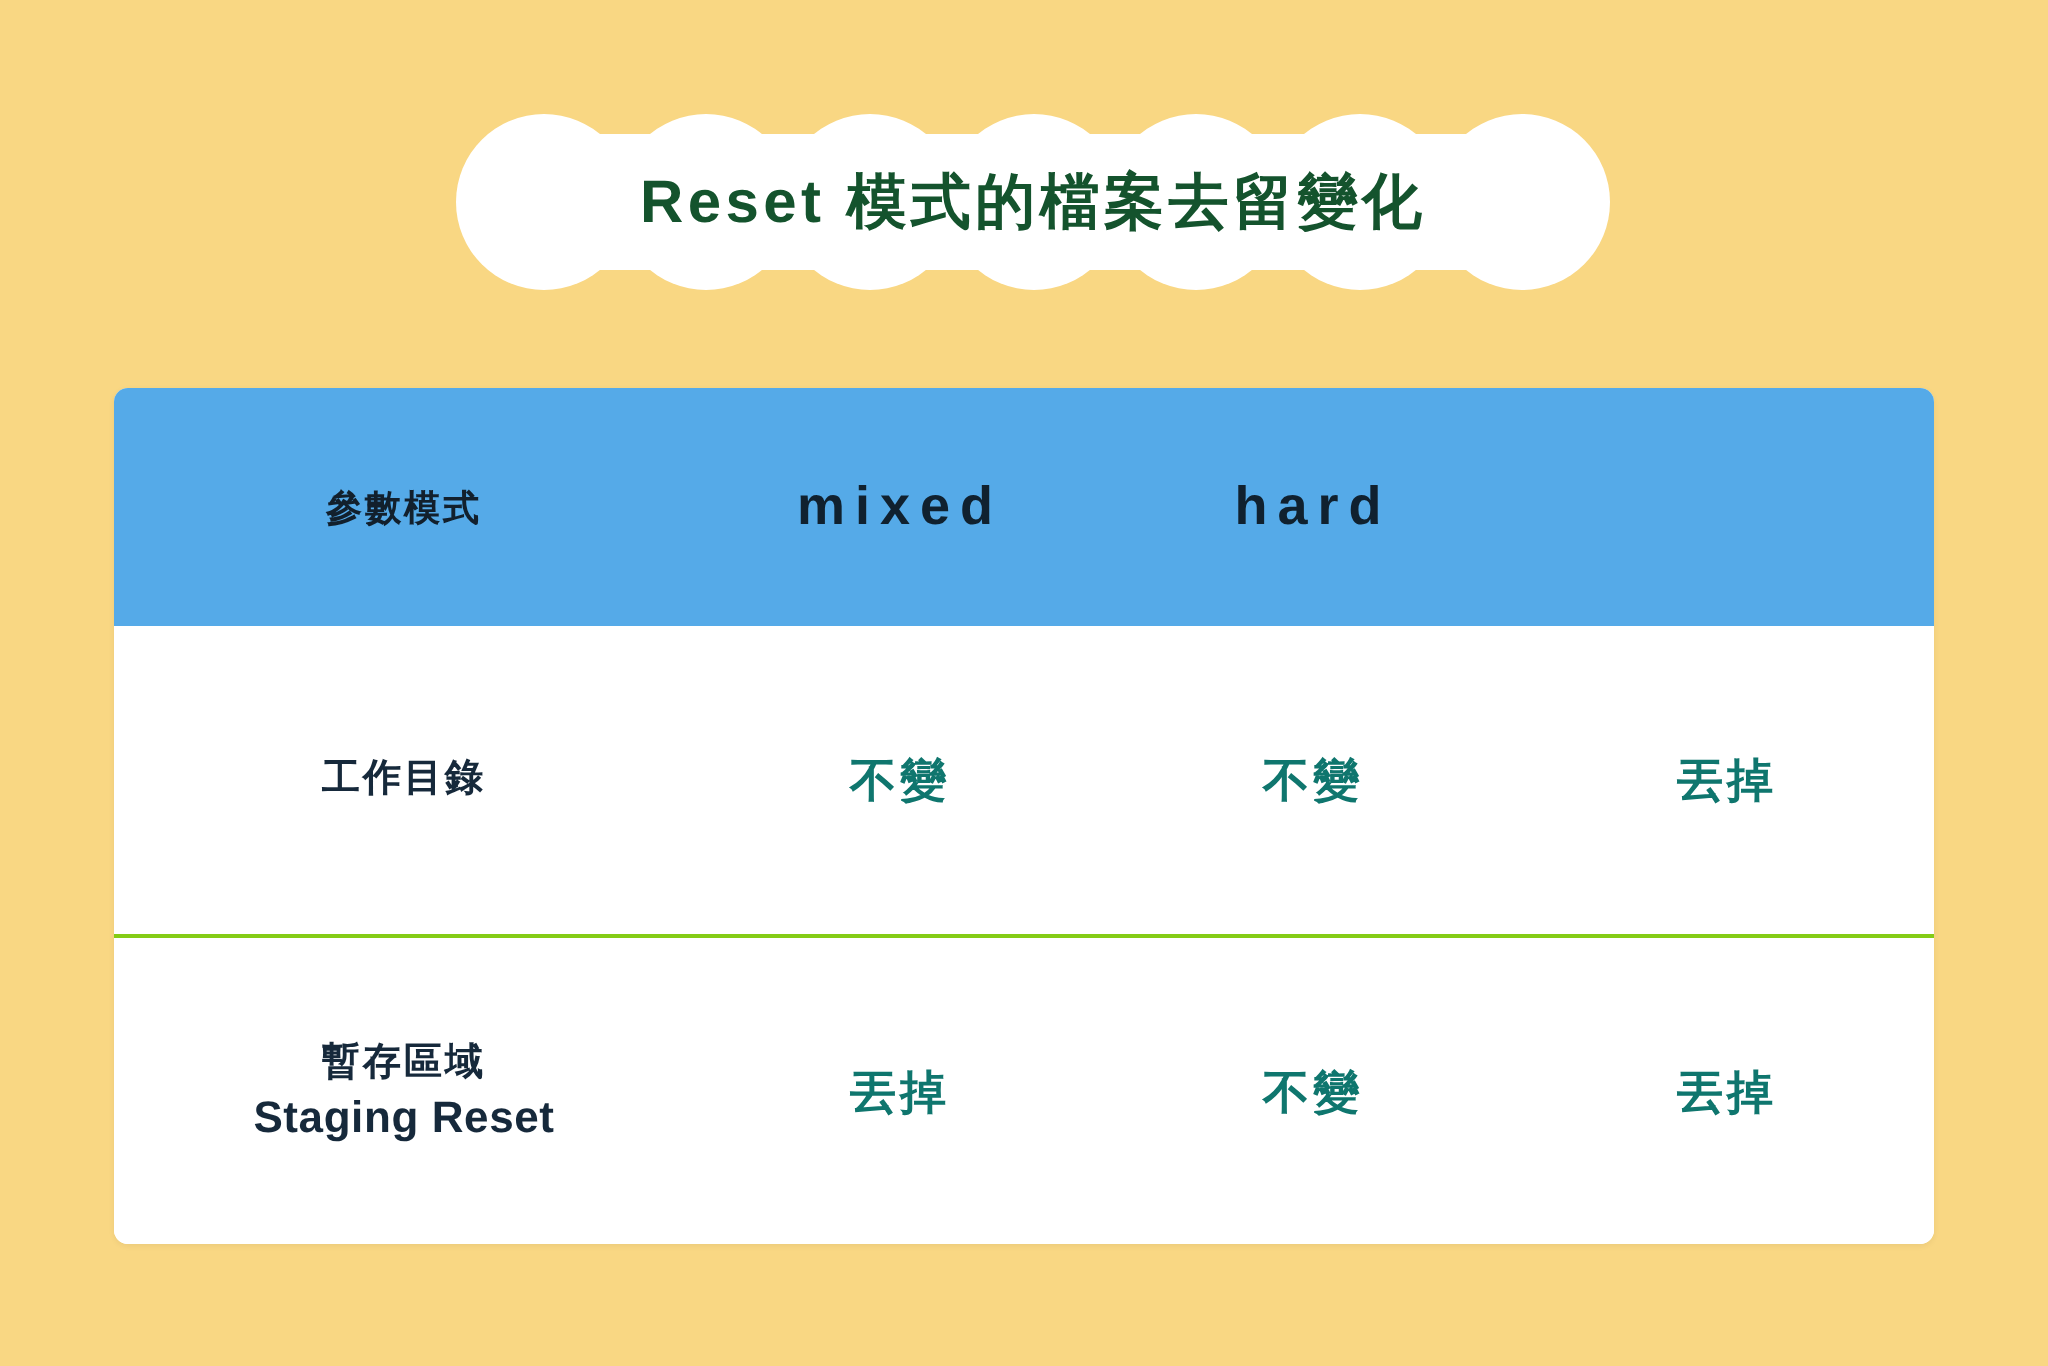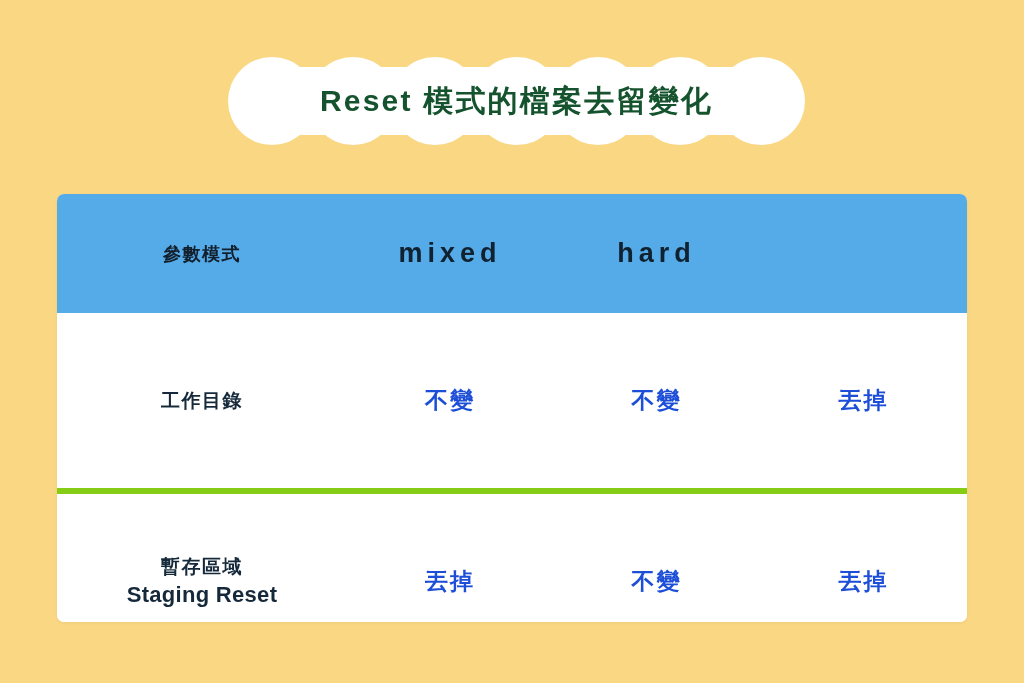--- a/index.html
+++ b/index.html
@@ -77,27 +77,27 @@
   }
 
   .table-head {
     height: 119px;
     background: #55AAE8;
     display: flex;
     align-items: center;
   }
 
   .table-row {
-    height: 175px;
+    height: 154px;
     display: flex;
     align-items: center;
     background: #FFFFFF;
   }
   .table-row.divided {
-    border-top: 6px solid #84cc16;
+    border-top: 2px solid #84cc16;
   }
 
   
   .col {
     display: flex;
     align-items: center;
     justify-content: center;
     text-align: center;
     box-sizing: border-box;
   }
@@ -133,21 +133,21 @@
     display: block;
     font-size: 22px;
     font-weight: bold;
     letter-spacing: 0.3px;
   }
 
   .cell-value {
     font-size: 23px;
     font-weight: bold;
     letter-spacing: 2px;
-    color: #1d4ed8;
+    color: #0f766e;
   }
 </style>
 </head>
 <body>
 
 <div id="slide">
 
   <div class="cloud-banner">
     <div class="cloud-bar"></div>
     <div class="cloud-bubble" style="left:0px;"></div>

